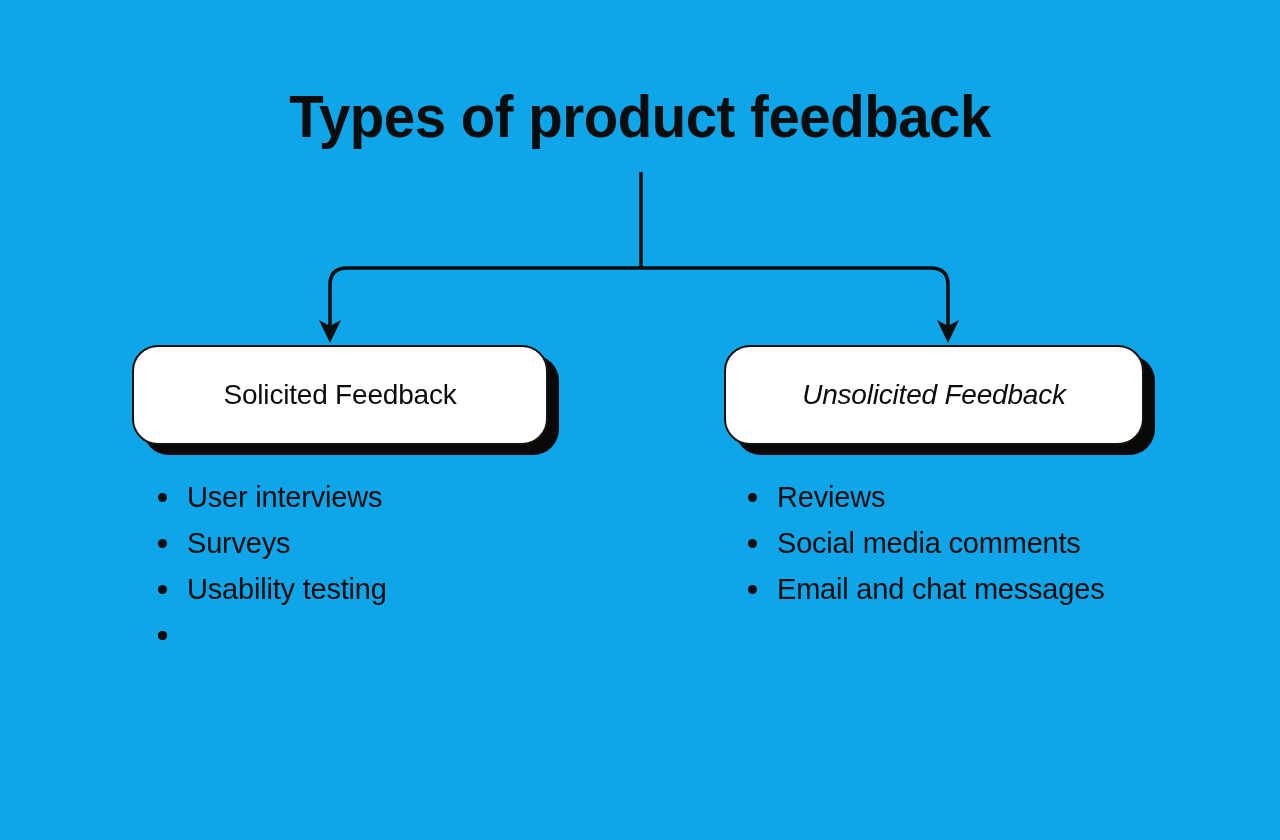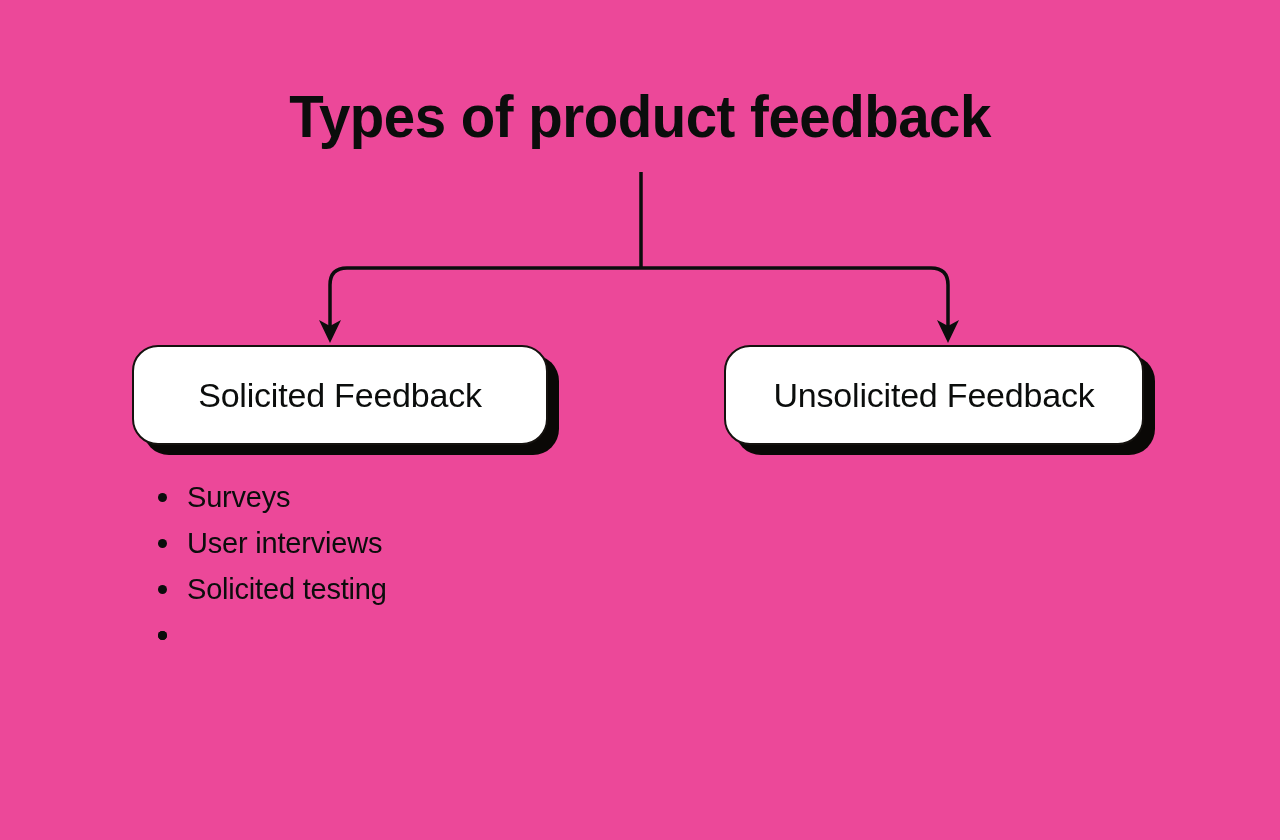--- a/index.html
+++ b/index.html
@@ -10,21 +10,21 @@
     width: 1280px;
     height: 840px;
     background: #dcfba4;
     font-family: "Liberation Sans", sans-serif;
     overflow: hidden;
   }
   #canvas {
     position: relative;
     width: 1280px;
     height: 840px;
-    background: #ec4899;
+    background: #0ea5e9;
   }
 
   
   .diagram-title {
     position: absolute;
     left: 0;
     top: 82px;
     width: 1280px;
     text-align: center;
     font-family: "Liberation Sans", sans-serif;
@@ -55,38 +55,39 @@
     border: 2px solid #15120f;
     border-radius: 26px;
     box-shadow: 11px 10px 0 0 #0a0806;
     box-sizing: border-box;
     display: flex;
     align-items: center;
     justify-content: center;
   }
   .node-box-label {
     font-family: "Liberation Sans", sans-serif;
-    font-size: 34px;
+    font-size: 28px;
     font-weight: 500;
     letter-spacing: -0.2px;
     color: #0b0d0c;
     white-space: nowrap;
   }
 
   #node-solicited {
     left: 132px;
     top: 345px;
     width: 416px;
     height: 100px;
   }
   #node-unsolicited {
     left: 724px;
     top: 345px;
     width: 420px;
     height: 100px;
+    font-style: italic;
   }
 
   
   .bullet-list {
     position: absolute;
     margin: 0;
     padding: 0;
     list-style: none;
   }
   #list-solicited {
@@ -140,32 +141,46 @@
     <span class="node-box-label">Solicited Feedback</span>
   </div>
 
   <div class="node-box" id="node-unsolicited">
     <span class="node-box-label">Unsolicited Feedback</span>
   </div>
 
   <ul class="bullet-list" id="list-solicited">
     <li class="bullet-item">
       <span class="bullet-dot"></span>
+      <span>User interviews</span>
+    </li>
+    <li class="bullet-item">
+      <span class="bullet-dot"></span>
       <span>Surveys</span>
     </li>
     <li class="bullet-item">
       <span class="bullet-dot"></span>
-      <span>User interviews</span>
-    </li>
-    <li class="bullet-item">
-      <span class="bullet-dot"></span>
-      <span>Solicited testing</span>
+      <span>Usability testing</span>
     </li>
     <li class="bullet-item">
       <span class="bullet-dot"></span>
     </li>
     <li class="bullet-item">
       <span class="bullet-dot"></span>
     </li>
   </ul>
 
+  <ul class="bullet-list" id="list-unsolicited">
+    <li class="bullet-item">
+      <span class="bullet-dot"></span>
+      <span>Reviews</span>
+    </li>
+    <li class="bullet-item">
+      <span class="bullet-dot"></span>
+      <span>Social media comments</span>
+    </li>
+    <li class="bullet-item">
+      <span class="bullet-dot"></span>
+      <span>Email and chat messages</span>
+    </li>
+  </ul>
 
 </div>
 
 </body></html>

